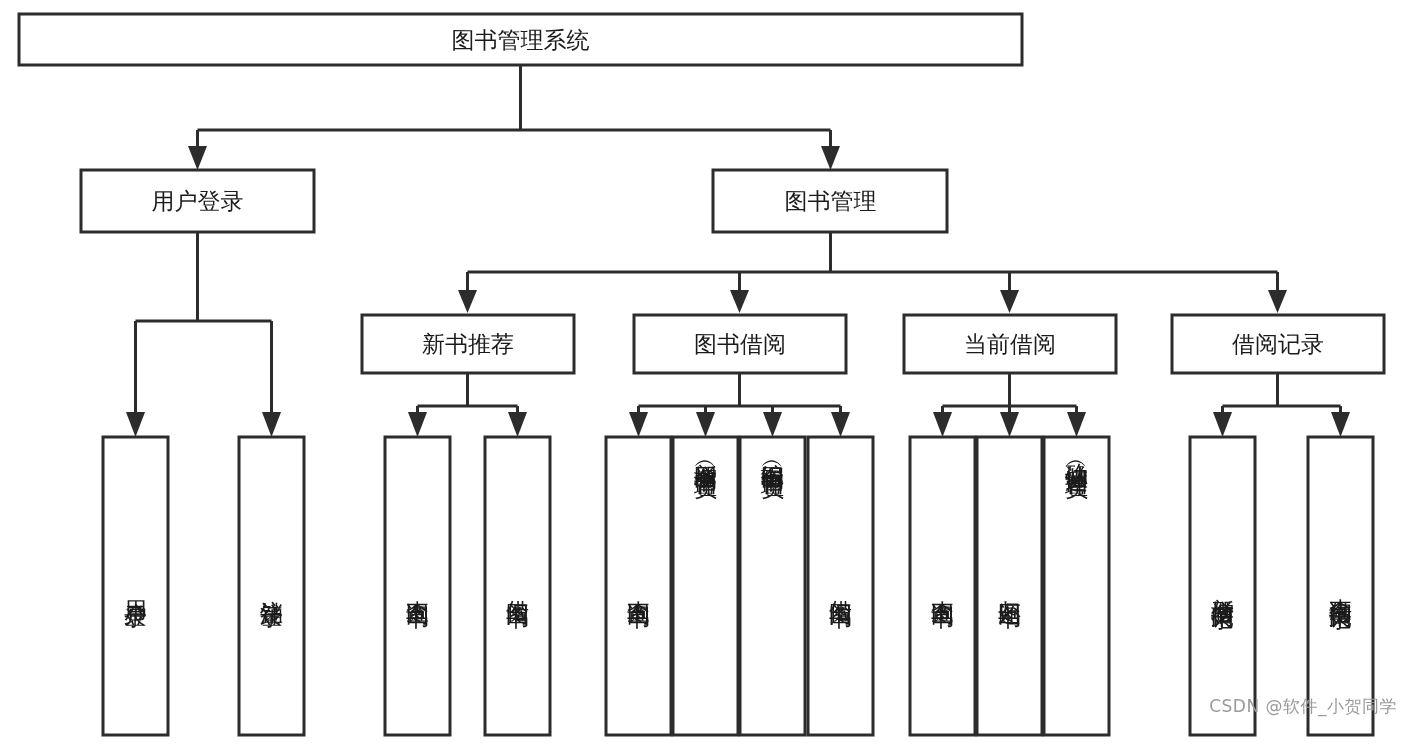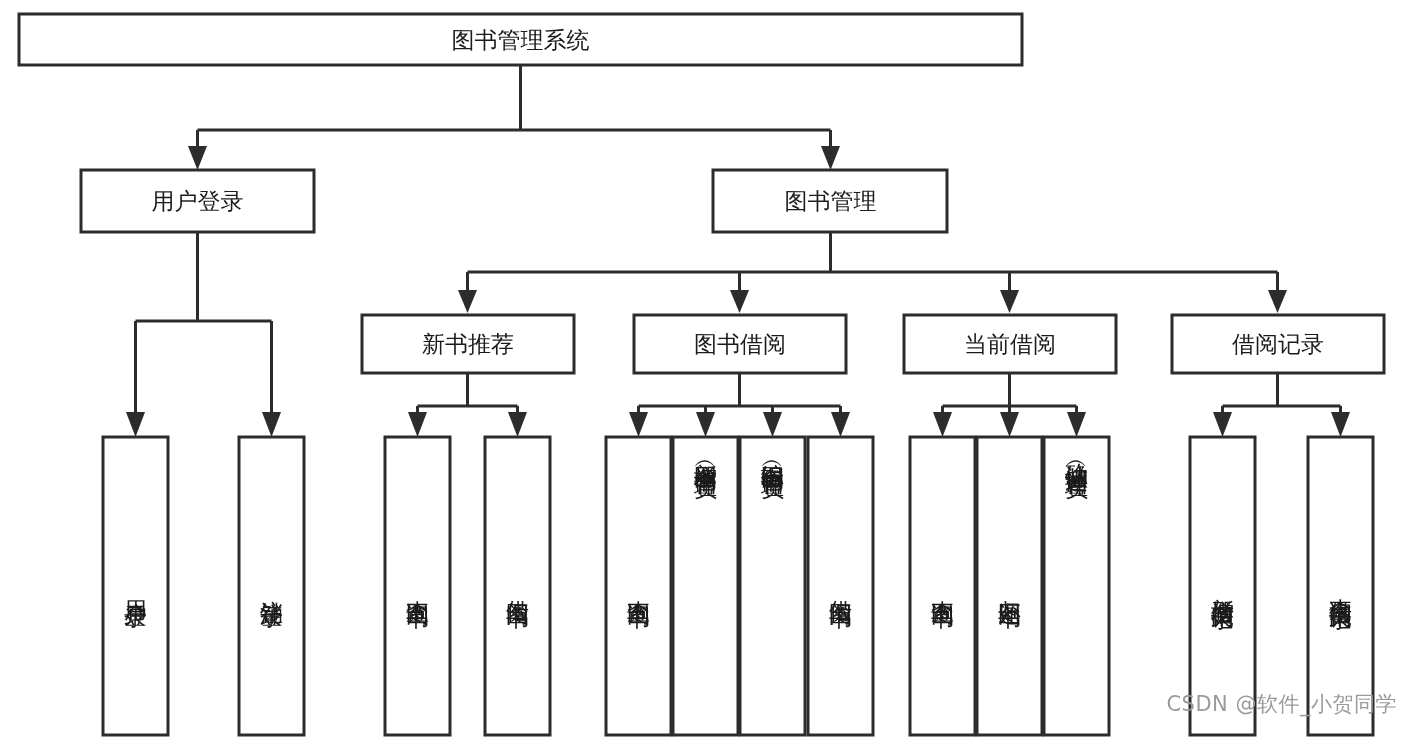--- a/index.html
+++ b/index.html
@@ -63,21 +63,21 @@
     letter-spacing: 2px;
     color: #1b1b1b;
     white-space: nowrap;
     pointer-events: none;
   }
   .watermark {
     position: absolute;
     right: 8px;
     bottom: 6px;
     font-family: "DejaVu Sans", "Liberation Sans", sans-serif;
-    font-size: 21px;
+    font-size: 17px;
     color: #9a9a9a;
     letter-spacing: 0.5px;
     white-space: nowrap;
   }
 </style>
 </head>
 <body>
 
 <div id="diagram-root">
 

